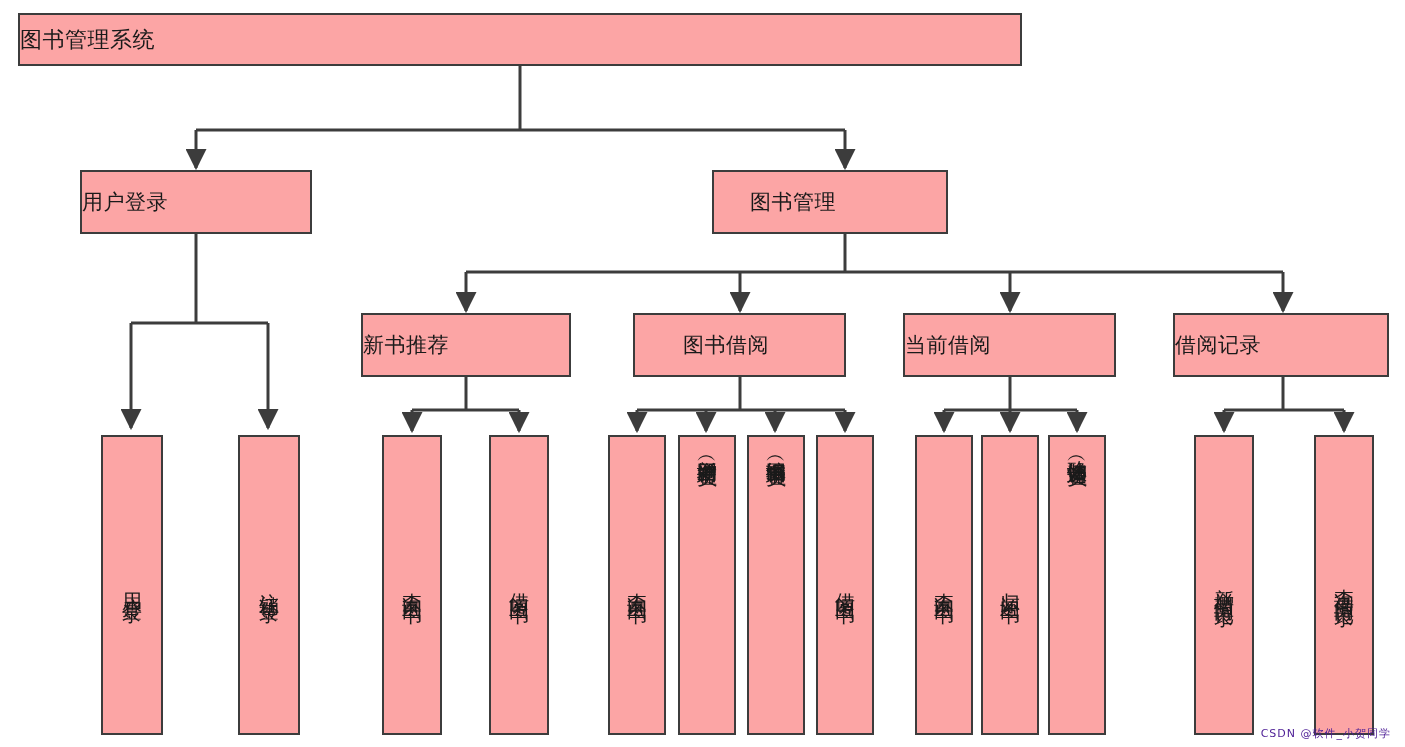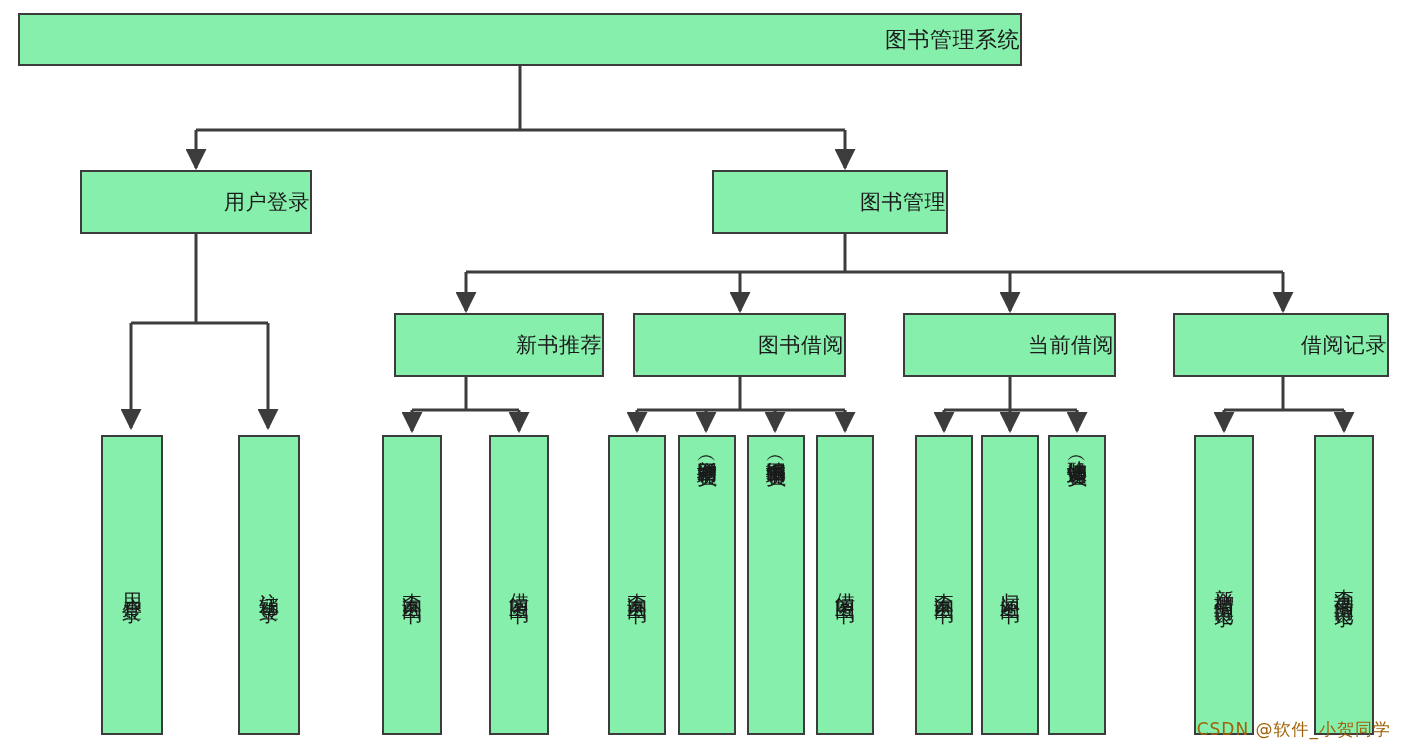--- a/index.html
+++ b/index.html
@@ -18,25 +18,25 @@
   #edges{
     position:absolute;
     left:0; top:0;
     width:1405px;
     height:747px;
     pointer-events:none;
   }
   .node{
     position:absolute;
     box-sizing:border-box;
-    background:#86efac;
+    background:#fca5a5;
     border:2px solid #3c3c3c;
     display:flex;
     align-items:center;
-    justify-content:flex-end;
+    justify-content:flex-start;
     color:#1a1a1a;
   }
   .node .nlabel{
     display:block;
     text-align:center;
     line-height:1.18;
     white-space:nowrap;
   }
   
   .node.h .nlabel{
@@ -62,22 +62,22 @@
     letter-spacing:1px;
   }
   .node.v.centerv{
     align-items:center;
     padding-top:0;
   }
   #watermark{
     position:absolute;
     right:14px;
     bottom:6px;
-    font-size:17px;
-    color:#a16207;
+    font-size:11px;
+    color:#4c1d95;
     letter-spacing:1px;
     white-space:nowrap;
     user-select:none;
   }
 </style>
 </head>
 <body>
 
 <div id="canvas">
 
@@ -136,21 +136,21 @@
   </div>
 
   <div class="node h" style="left:80px; top:170px; width:232px; height:64px;">
     <span class="nlabel">用户登录</span>
   </div>
 
   <div class="node h" style="left:712px; top:170px; width:236px; height:64px;padding-left:36px;">
     <span class="nlabel">图书管理</span>
   </div>
 
-  <div class="node h" style="left:361px; top:313px; width:210px; height:64px;margin-left:33px;">
+  <div class="node h" style="left:361px; top:313px; width:210px; height:64px;">
     <span class="nlabel">新书推荐</span>
   </div>
 
   <div class="node h" style="left:633px; top:313px; width:213px; height:64px;padding-left:48px;">
     <span class="nlabel">图书借阅</span>
   </div>
 
   <div class="node h" style="left:903px; top:313px; width:213px; height:64px;">
     <span class="nlabel">当前借阅</span>
   </div>

